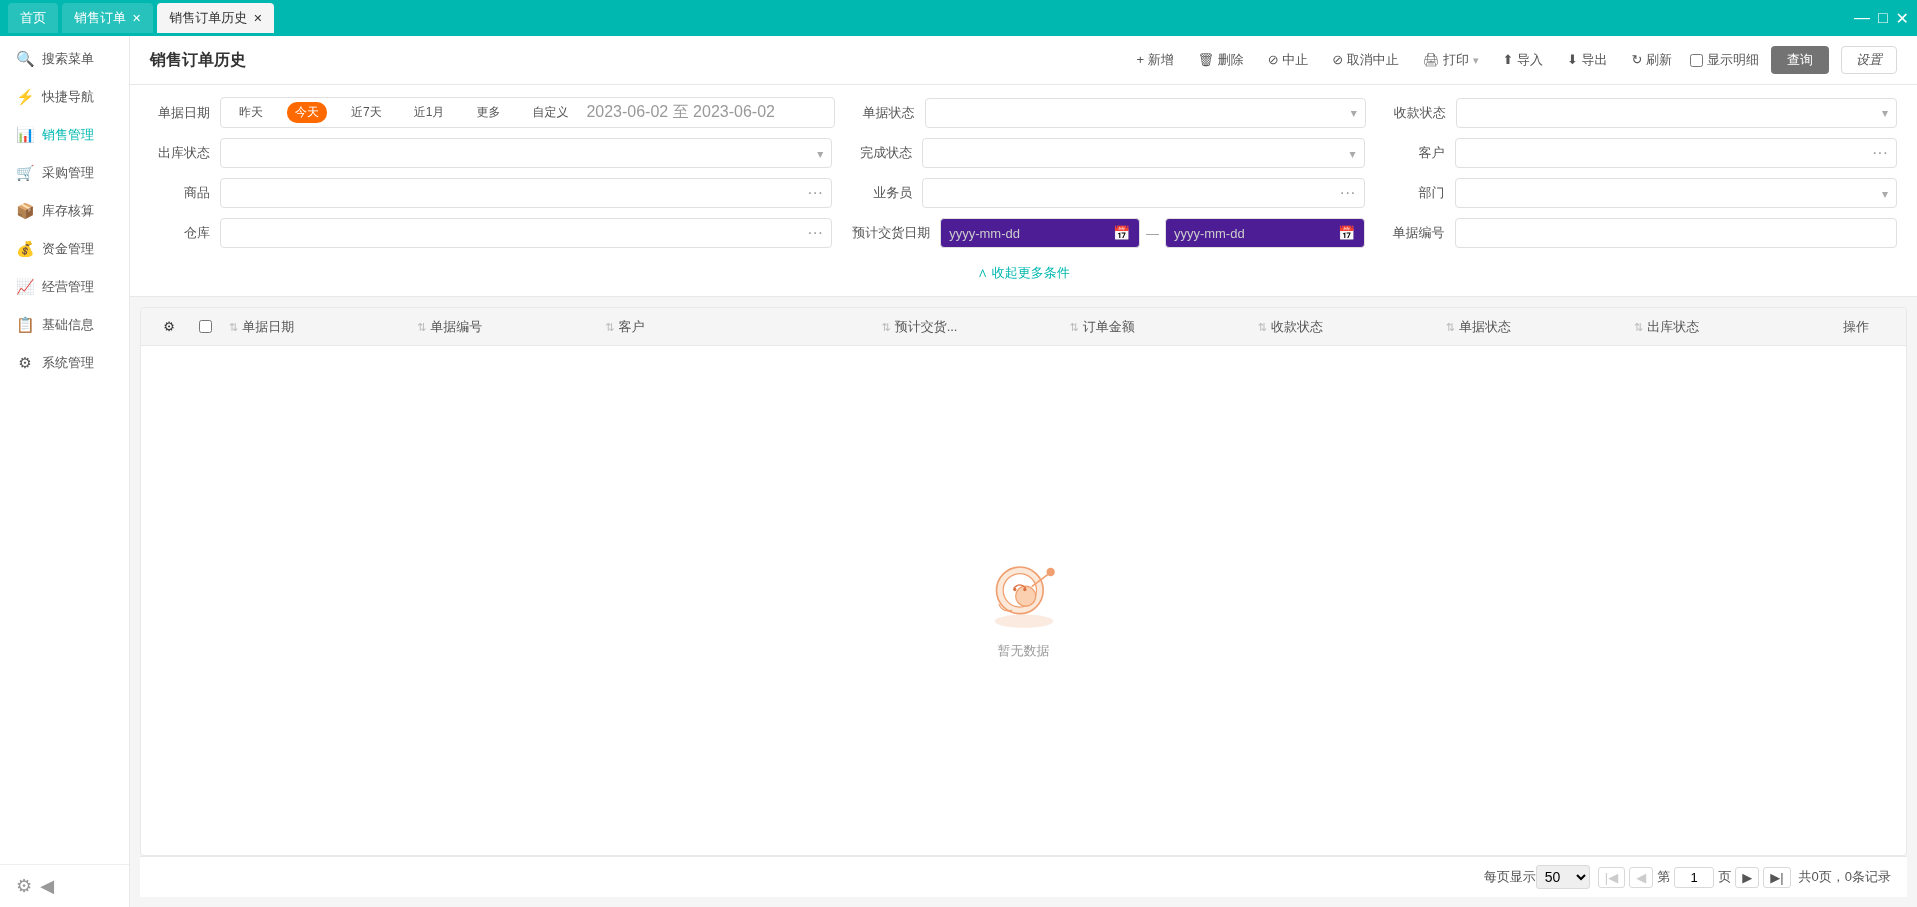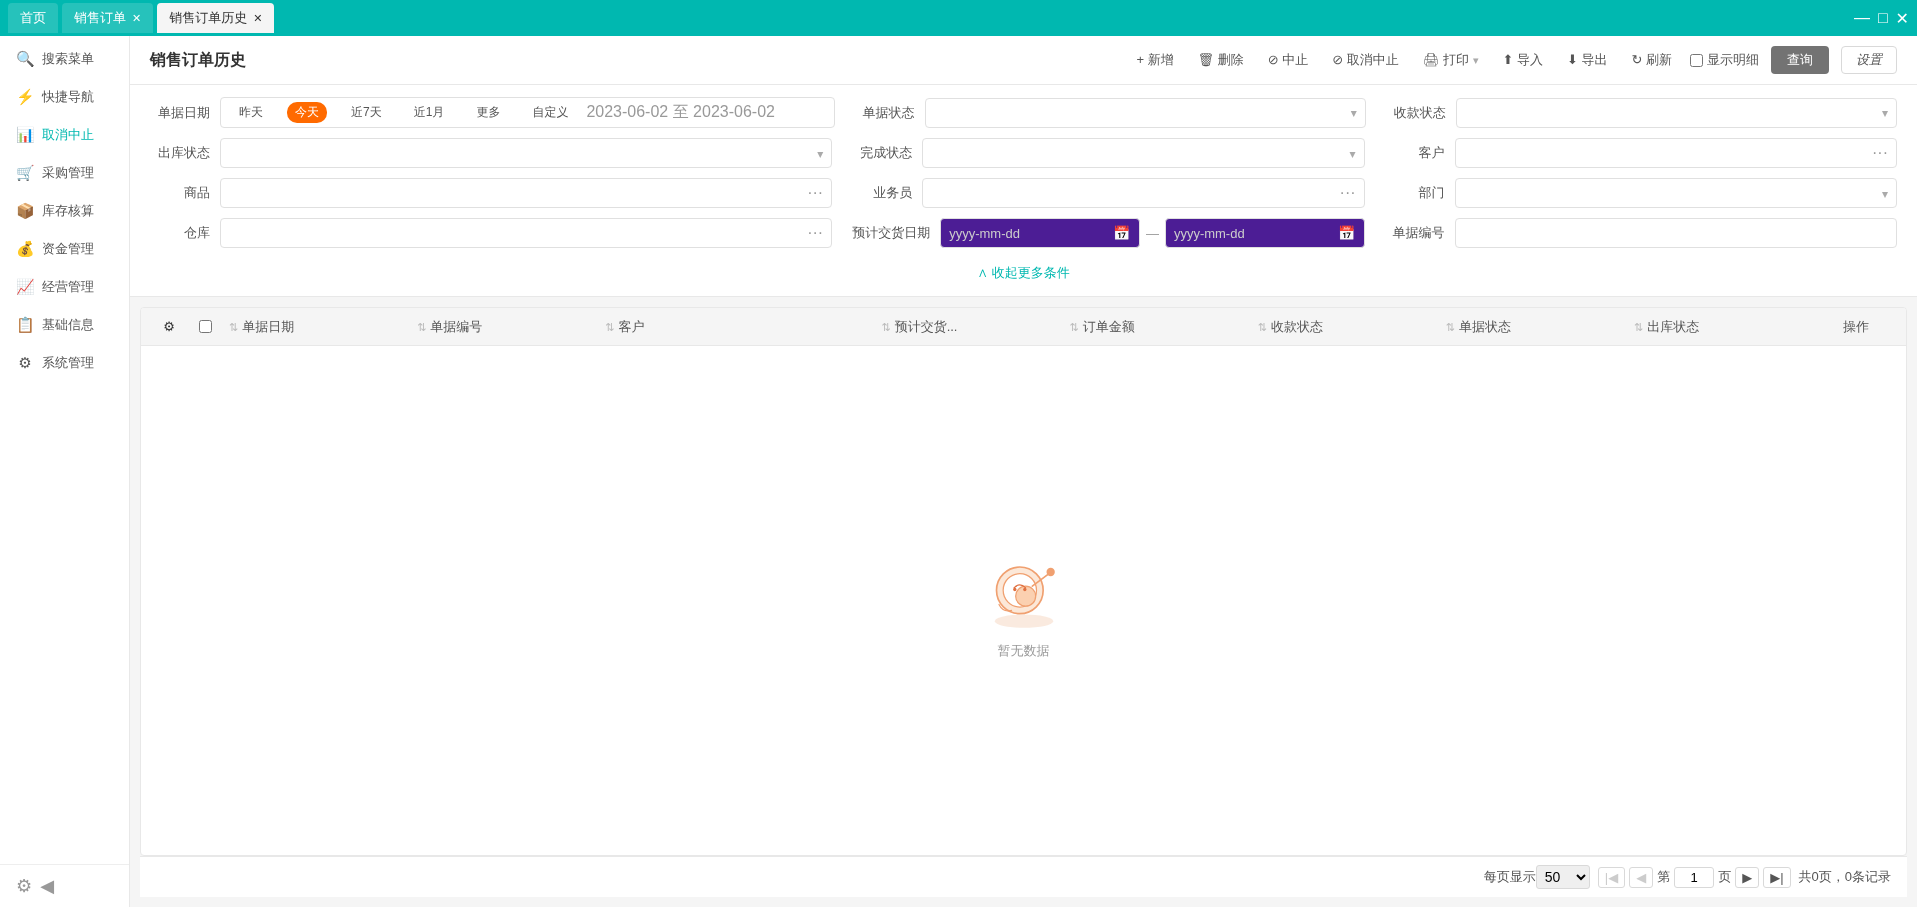--- a/index.html
+++ b/index.html
@@ -359,21 +359,21 @@
     <div class="sidebar-item">
       <span class="sidebar-icon">🔍</span>
       <span>搜索菜单</span>
     </div>
     <div class="sidebar-item">
       <span class="sidebar-icon">⚡</span>
       <span>快捷导航</span>
     </div>
     <div class="sidebar-item active">
       <span class="sidebar-icon">📊</span>
-      <span>取消中止</span>
+      <span>销售管理</span>
     </div>
     <div class="sidebar-item">
       <span class="sidebar-icon">🛒</span>
       <span>采购管理</span>
     </div>
     <div class="sidebar-item">
       <span class="sidebar-icon">📦</span>
       <span>库存核算</span>
     </div>
     <div class="sidebar-item">

